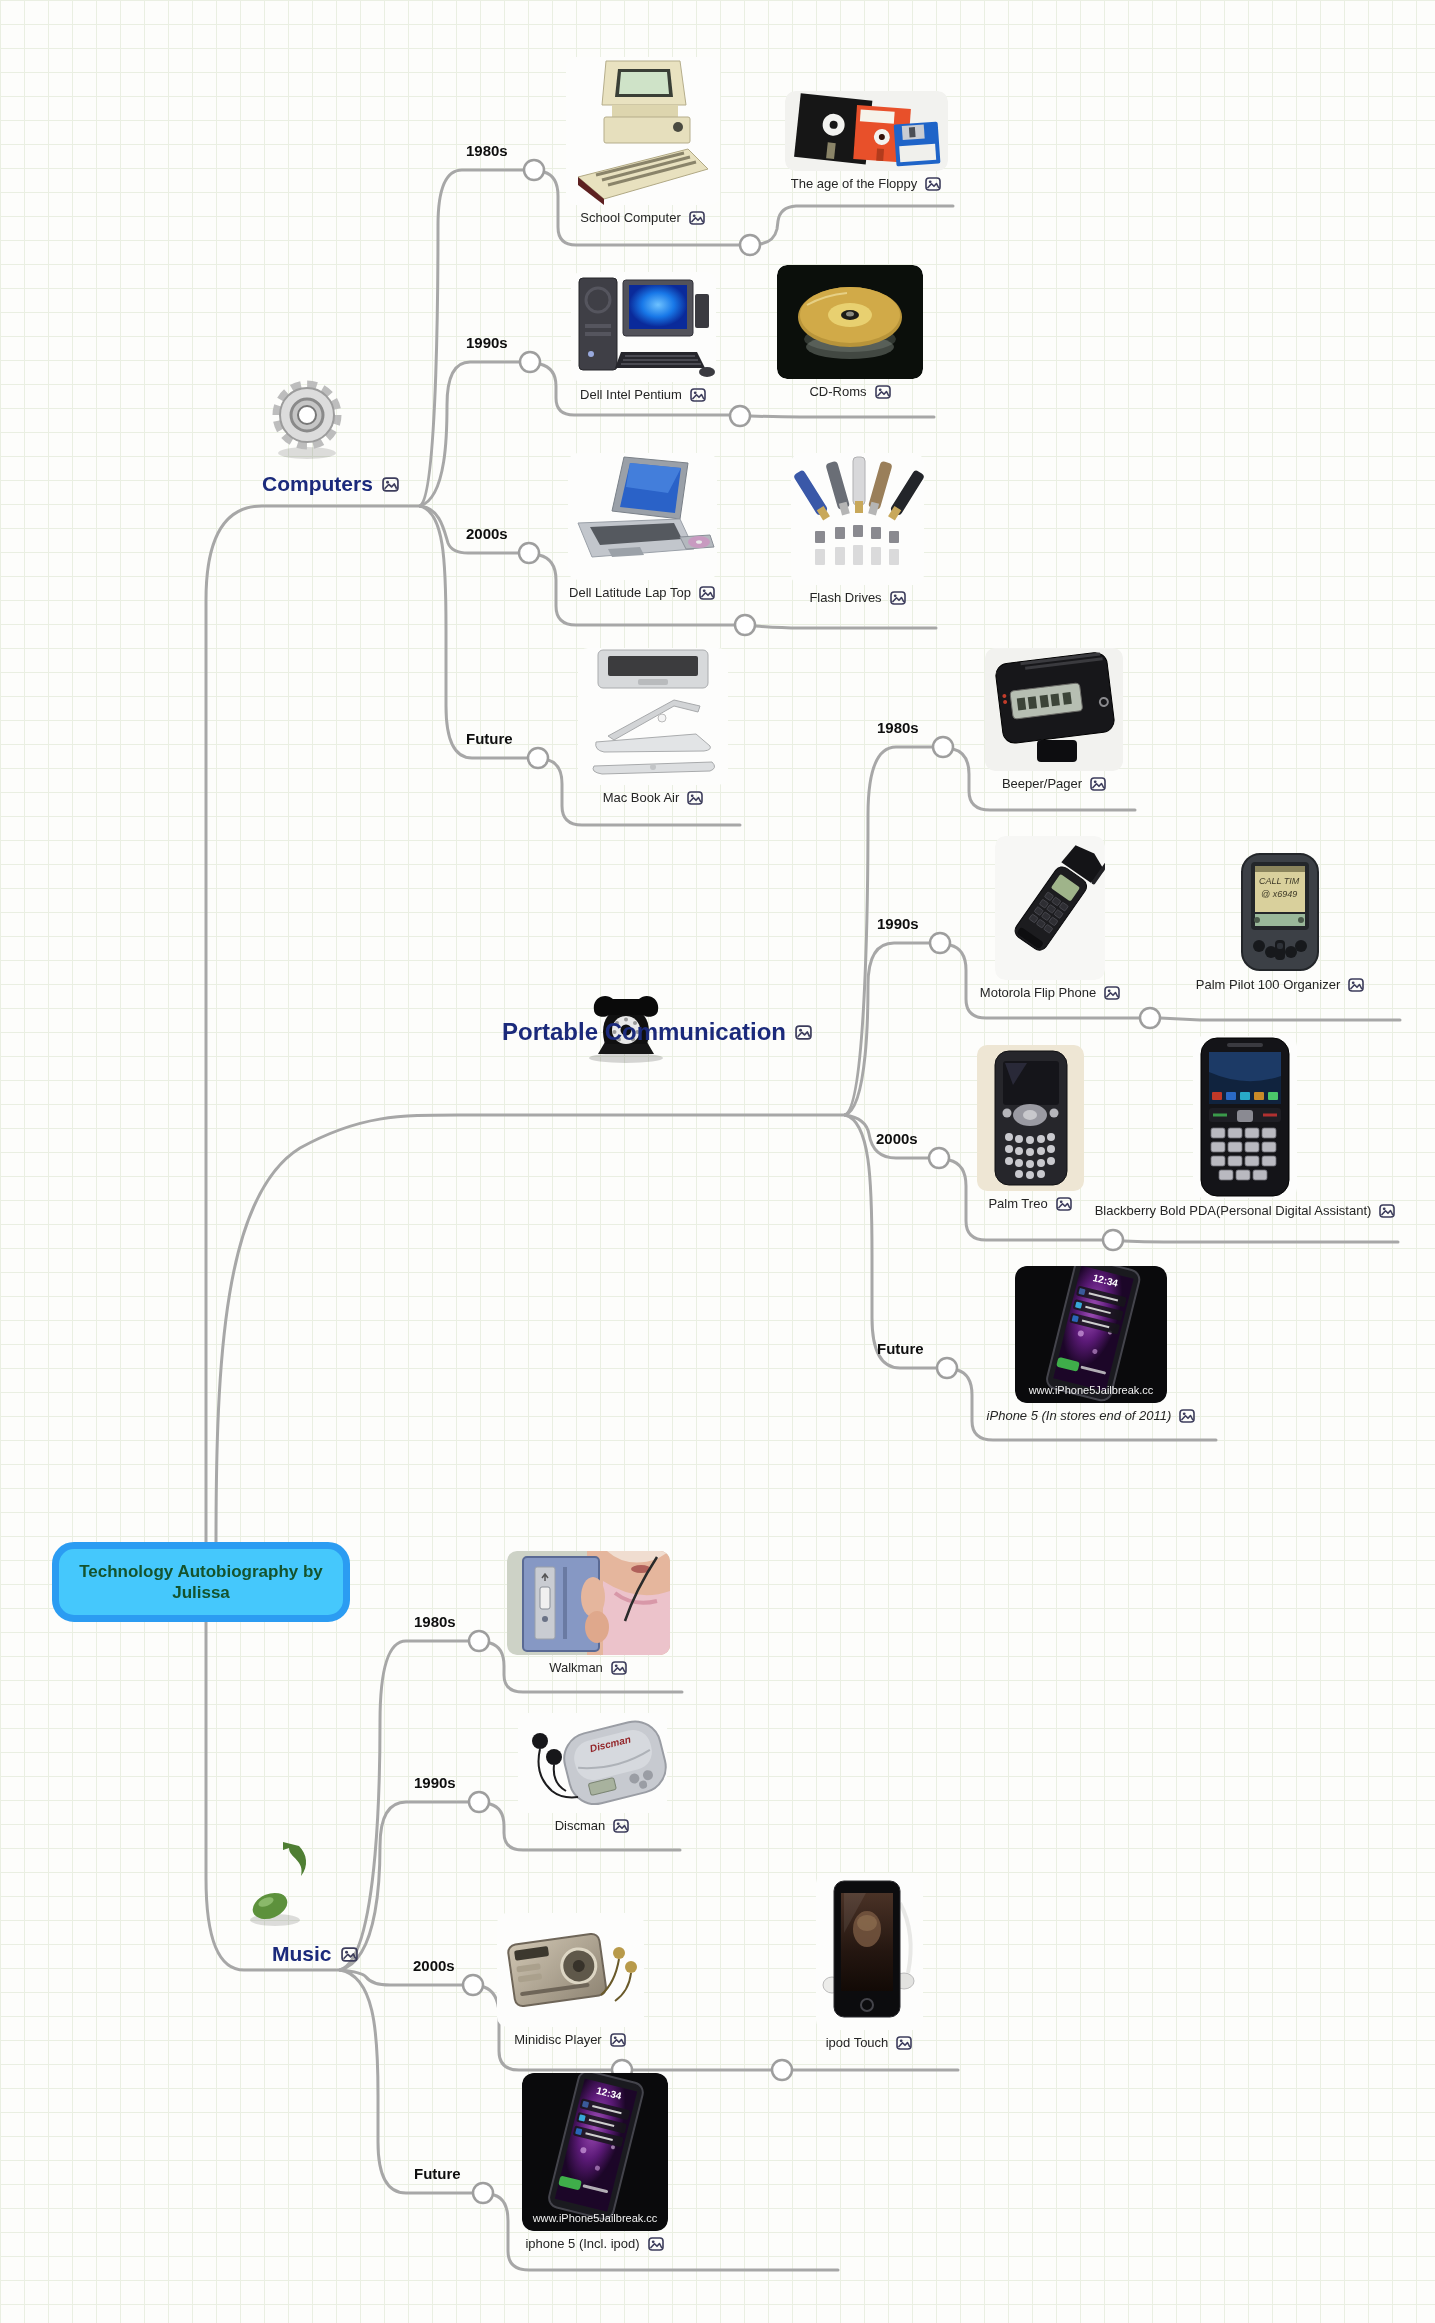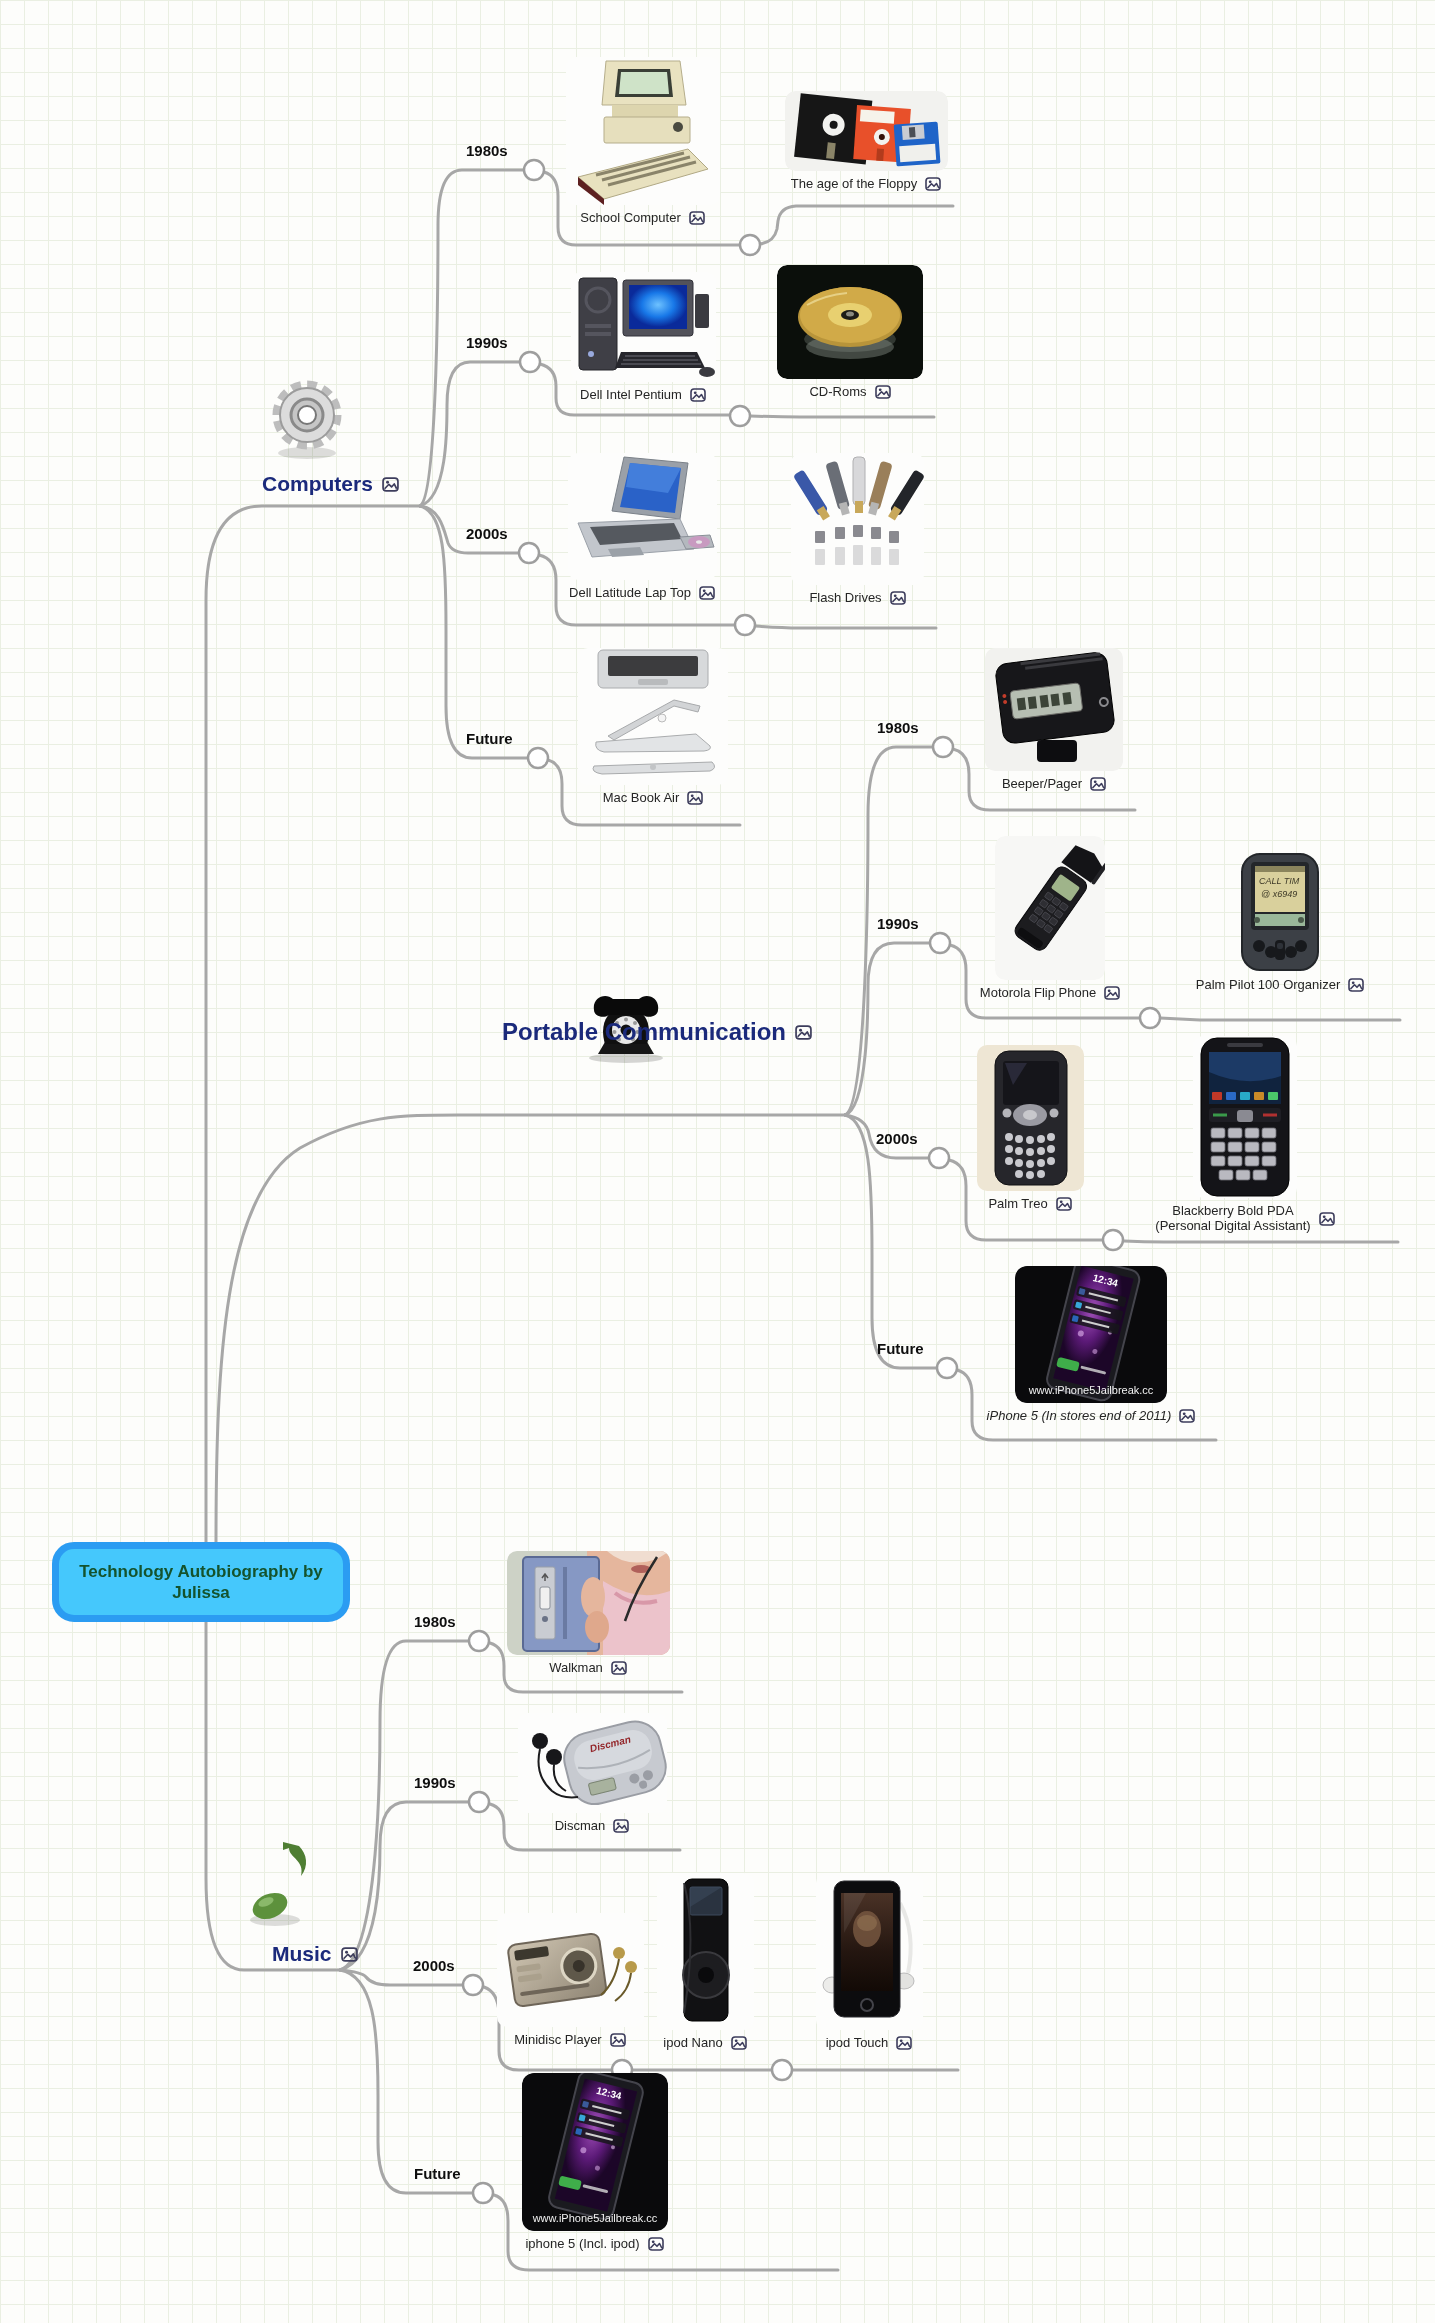--- a/index.html
+++ b/index.html
@@ -23,21 +23,21 @@
     box-sizing:border-box;padding:4px 10px;cursor:pointer;
   }
   .branch{
     display:flex;align-items:center;gap:9px;white-space:nowrap;
     font-weight:bold;font-size:21px;color:#1b2a7b;cursor:pointer;margin-left:40px;
   }
   .era{font-weight:bold;font-size:15px;color:#0e0e0e;white-space:nowrap;cursor:pointer;}
   .leaf{display:flex;flex-direction:column;align-items:center;gap:6px;cursor:pointer;}
   .leaf svg.img{border-radius:10px;display:block;}
   .lab{display:flex;align-items:center;gap:8px;font-size:13px;color:#252525;white-space:nowrap;line-height:1.15;}
-  .lab .two{display:flex;flex-direction:column;align-items:center;}
+  .lab .two{display:flex;flex-direction:row;align-items:center;}
   .it{font-style:italic;}
   svg.att{flex:0 0 auto;}
   .bigicon{position:absolute;z-index:2;}
 </style>
 </head>
 <body>
 
 <div id="canvas">
 
   <svg class="wires" width="1435" height="2323">
@@ -692,39 +692,20 @@
     <div class="lab">
       <span>Minidisc Player</span>
       <svg class="att" width="16" height="14" viewBox="0 0 16 14">
           <rect x="1" y="1" width="14" height="12" rx="3" fill="none" stroke="#3d3d5c" stroke-width="1.6"></rect>
           <circle cx="5.2" cy="4.8" r="1.4" fill="#3d3d5c"></circle>
           <path d="M2.5 11 L6.5 6.8 L9 9.3 L11.5 6.5 L13.8 11" fill="none" stroke="#3d3d5c" stroke-width="1.6" stroke-linejoin="round"></path>
         </svg>
     </div>
   </div>
 
-  <div class="node leaf" style="left:650px;top:1873px;width:110px;">
-    <svg class="img" width="97" height="157" viewBox="0 0 97 157">
-      <rect width="97" height="157" fill="#fdfdfc"></rect>
-      <rect x="27" y="6" width="44" height="142" rx="8" fill="#111113" stroke="#000"></rect>
-      <rect x="33" y="14" width="32" height="28" rx="2" fill="#2a3340" stroke="#3c4a5c"></rect>
-      <path d="M33 14 L65 14 L33 34 Z" fill="#3c4a5c" opacity="0.6"></path>
-      <circle cx="49" cy="102" r="23" fill="#1d1d20" stroke="#3a3a3e" stroke-width="2"></circle>
-      <circle cx="49" cy="102" r="8" fill="#0a0a0c"></circle>
-      <path d="M27 10 Q40 60 27 140" stroke="#2e2e32" stroke-width="2" fill="none"></path>
-    </svg>
-    <div class="lab">
-      <span>ipod Nano</span>
-      <svg class="att" width="16" height="14" viewBox="0 0 16 14">
-          <rect x="1" y="1" width="14" height="12" rx="3" fill="none" stroke="#3d3d5c" stroke-width="1.6"></rect>
-          <circle cx="5.2" cy="4.8" r="1.4" fill="#3d3d5c"></circle>
-          <path d="M2.5 11 L6.5 6.8 L9 9.3 L11.5 6.5 L13.8 11" fill="none" stroke="#3d3d5c" stroke-width="1.6" stroke-linejoin="round"></path>
-        </svg>
-    </div>
-  </div>
 
   <div class="node leaf" style="left:813px;top:1873px;width:112px;">
     <svg class="img" width="107" height="157" viewBox="0 0 107 157">
       <rect width="107" height="157" fill="#fdfdfc"></rect>
       <defs>
           <linearGradient id="gface" x1="0" y1="0" x2="0" y2="1">
             <stop offset="0%" stop-color="#4a3226"></stop>
             <stop offset="60%" stop-color="#241610"></stop>
             <stop offset="100%" stop-color="#120a06"></stop>
           </linearGradient>

